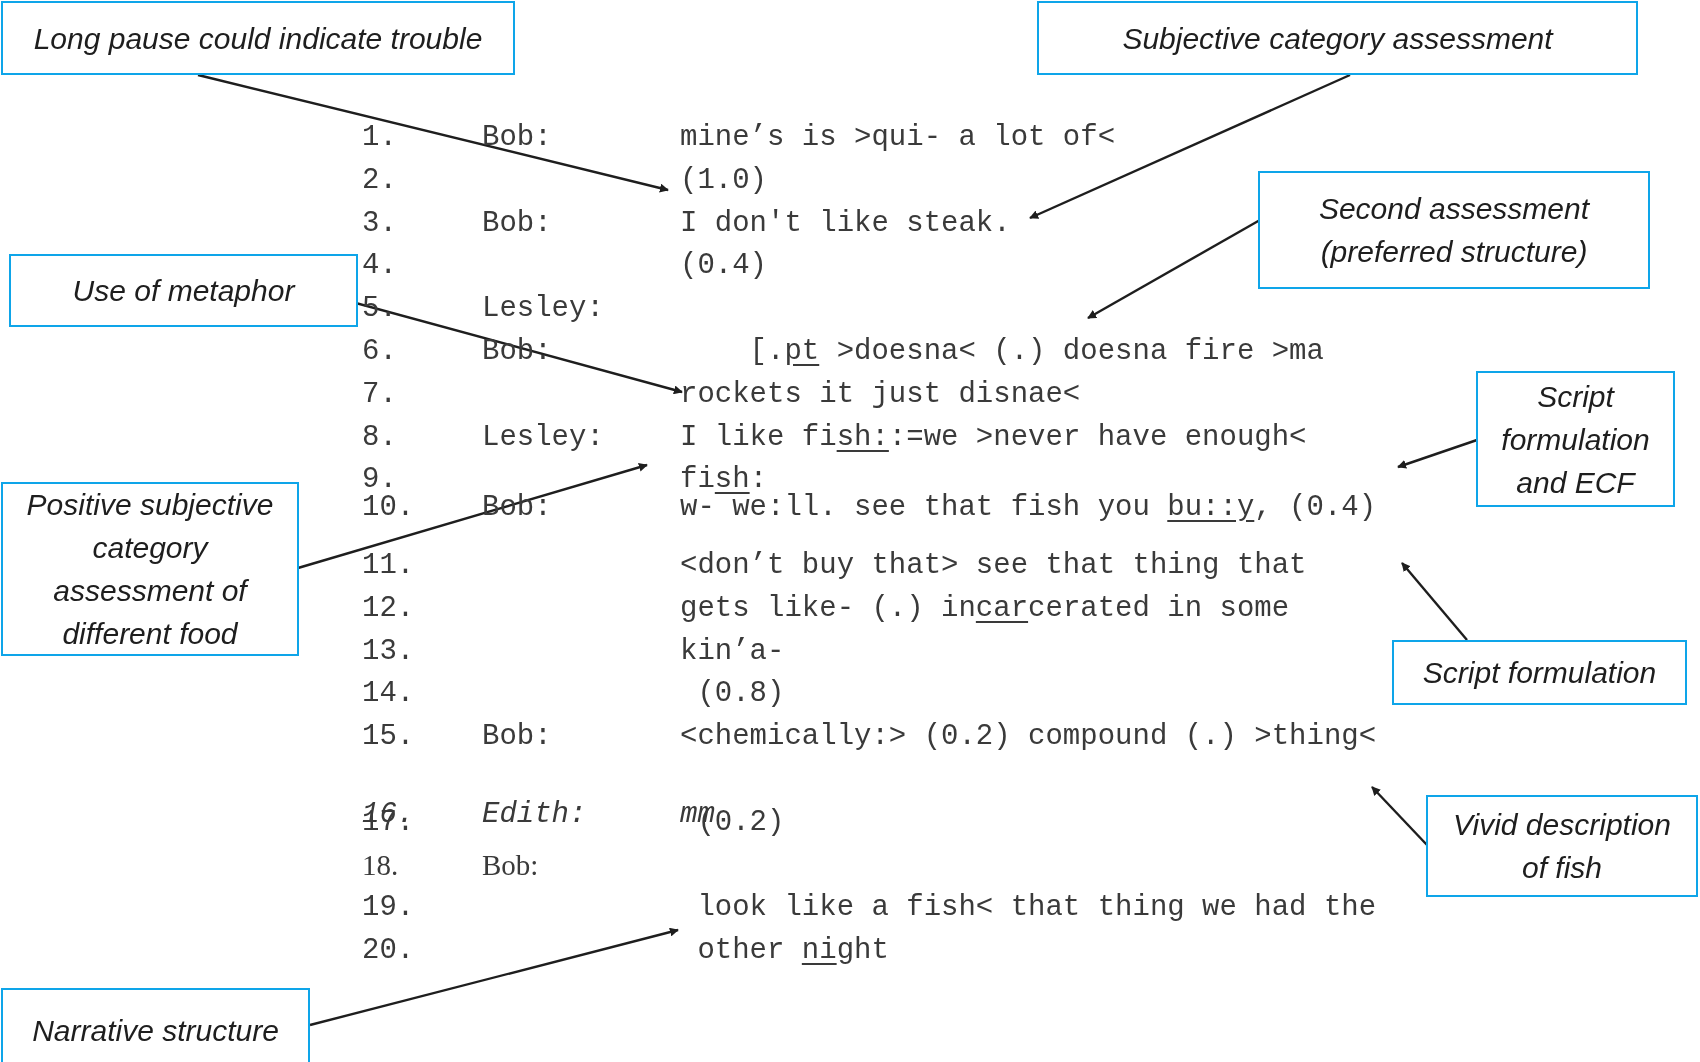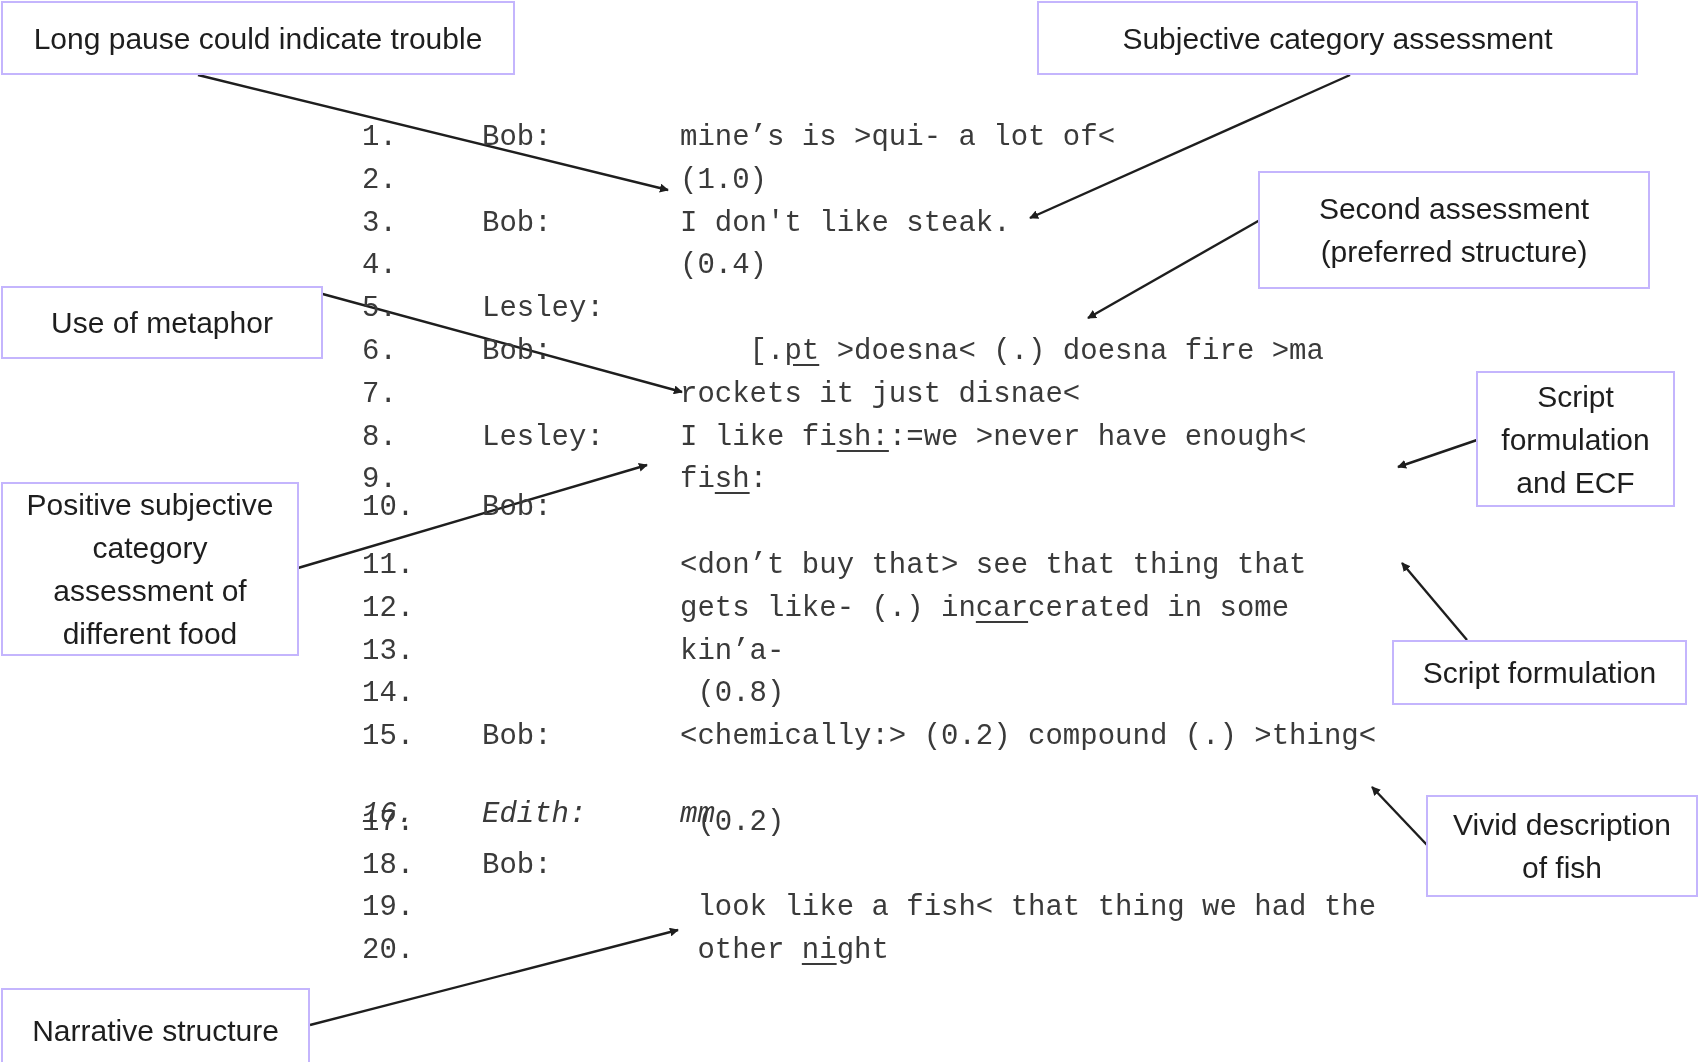--- a/index.html
+++ b/index.html
@@ -1,22 +1,22 @@
 <!DOCTYPE html>
 <html><head>
 <meta charset="utf-8">
 <style>
   html, body { margin: 0; padding: 0; background: #ffffff; }
   body { width: 1700px; height: 1062px; position: relative; overflow: hidden; }
   .box {
     position: absolute; box-sizing: border-box;
-    border: 2px solid #c4b5fd; background: #ffffff;
+    border: 2px solid #0ea5e9; background: #ffffff;
     font-family: "Liberation Sans", sans-serif; color: #1e1e1e;
     font-size: 30px; line-height: 43px; text-align: center;
-    display: flex; align-items: center; justify-content: center;
+    display: flex; align-items: center; justify-content: center; font-style: italic;
   }
   .box span { display: block; white-space: pre-line; }
   .row {
     position: absolute; left: 0; height: 43px;
     font-family: "Liberation Mono", monospace; font-size: 29px; color: #3a3a3a;
     white-space: pre;
   }
   .num { position: absolute; left: 362px; top: 0; }
   .spk { position: absolute; left: 482px; top: 0; }
   .txt { position: absolute; left: 680px; top: 0; }
@@ -48,21 +48,21 @@
 <div class="box" style="left:1px; top:1px; width:514px; height:74px;">
   <span>Long pause could indicate trouble</span>
 </div>
 <div class="box" style="left:1037px; top:1px; width:601px; height:74px;">
   <span>Subjective category assessment</span>
 </div>
 <div class="box" style="left:1258px; top:171px; width:392px; height:118px;">
   <span>Second assessment
 (preferred structure)</span>
 </div>
-<div class="box" style="left:1px; top:254px; width:322px; height:73px;margin-top:32px;">
+<div class="box" style="left:9px; top:254px; width:349px; height:73px;">
   <span>Use of metaphor</span>
 </div>
 <div class="box" style="left:1476px; top:371px; width:199px; height:136px;">
   <span>Script
 formulation
 and ECF</span>
 </div>
 <div class="box" style="left:1px; top:482px; width:298px; height:174px;">
   <span>Positive subjective
 category
@@ -83,24 +83,24 @@
 <div id="transcript">
     <div class="row" style="top: 121px; width: 1700px;"><span class="num">1.</span><span class="spk">Bob:</span><span class="txt"><span>mine’s is &gt;qui- a lot of&lt;</span></span></div>
     <div class="row" style="top: 163.8px; width: 1700px;"><span class="num">2.</span><span class="spk"></span><span class="txt"><span>(1.0)</span></span></div>
     <div class="row" style="top: 206.6px; width: 1700px;"><span class="num">3.</span><span class="spk">Bob:</span><span class="txt"><span>I don't like steak.</span></span></div>
     <div class="row" style="top: 249.4px; width: 1700px;"><span class="num">4.</span><span class="spk"></span><span class="txt"><span>(0.4)</span></span></div>
     <div class="row" style="top: 292.2px; width: 1700px;"><span class="num">5.</span><span class="spk">Lesley:</span></div>
     <div class="row" style="top: 335px; width: 1700px;"><span class="num">6.</span><span class="spk">Bob:</span><span class="txt"><span>    [.</span><span class="u">pt</span><span> &gt;doesna&lt; (.) doesna fire &gt;ma</span></span></div>
     <div class="row" style="top: 377.8px; width: 1700px;"><span class="num">7.</span><span class="spk"></span><span class="txt"><span>rockets it just disnae&lt;</span></span></div>
     <div class="row" style="top: 420.6px; width: 1700px;"><span class="num">8.</span><span class="spk">Lesley:</span><span class="txt"><span>I like fi</span><span class="u">sh:</span><span>:=we &gt;never have enough&lt;</span></span></div>
     <div class="row" style="top: 463.4px; width: 1700px;"><span class="num">9.</span><span class="spk"></span><span class="txt"><span>fi</span><span class="u">sh</span><span>:</span></span></div>
-    <div class="row" style="top: 491px; width: 1700px; padding-left: 10px;"><span class="num">10.</span><span class="spk">Bob:</span></div>
+    <div class="row" style="top: 491px; width: 1700px; padding-left: 10px;"><span class="num">10.</span><span class="spk">Bob:</span><span class="txt"><span>w- we:ll. see that fish you </span><span class="u">bu::y</span><span>, (0.4)</span></span></div>
     <div class="row" style="top: 549px; width: 1700px;"><span class="num">11.</span><span class="spk"></span><span class="txt"><span>&lt;don’t buy that&gt; see that thing that</span></span></div>
     <div class="row" style="top: 591.8px; width: 1700px;"><span class="num">12.</span><span class="spk"></span><span class="txt"><span>gets like- (.) in</span><span class="u">car</span><span>cerated in some</span></span></div>
     <div class="row" style="top: 634.6px; width: 1700px;"><span class="num">13.</span><span class="spk"></span><span class="txt"><span>kin’a-</span></span></div>
     <div class="row" style="top: 677.4px; width: 1700px;"><span class="num">14.</span><span class="spk"></span><span class="txt"><span> (0.8)</span></span></div>
     <div class="row" style="top: 720.2px; width: 1700px;"><span class="num">15.</span><span class="spk">Bob:</span><span class="txt"><span>&lt;chemically:&gt; (0.2) compound (.) &gt;thing&lt;</span></span></div>
     <div class="row" style="top: 798px; width: 1700px; font-style: italic;"><span class="num">16.</span><span class="spk">Edith:</span><span class="txt"><span>mm</span></span></div>
     <div class="row" style="top: 805.8px; width: 1700px;"><span class="num">17.</span><span class="spk"></span><span class="txt"><span> (0.2)</span></span></div>
-    <div class="row" style="top: 848.6px; width: 1700px;"><span class="num">18.</span><span class="spk">Bob:</span></div>
+    <div class="row" style="top: 848.6px; width: 1700px; font-family: Liberation Serif, serif;"><span class="num">18.</span><span class="spk">Bob:</span></div>
     <div class="row" style="top: 891.4px; width: 1700px;"><span class="num">19.</span><span class="spk"></span><span class="txt"><span> look like a fish&lt; that thing we had the</span></span></div>
     <div class="row" style="top: 934.2px; width: 1700px;"><span class="num">20.</span><span class="spk"></span><span class="txt"><span> other </span><span class="u">ni</span><span>ght</span></span></div>
   </div>
 
 </body></html>

